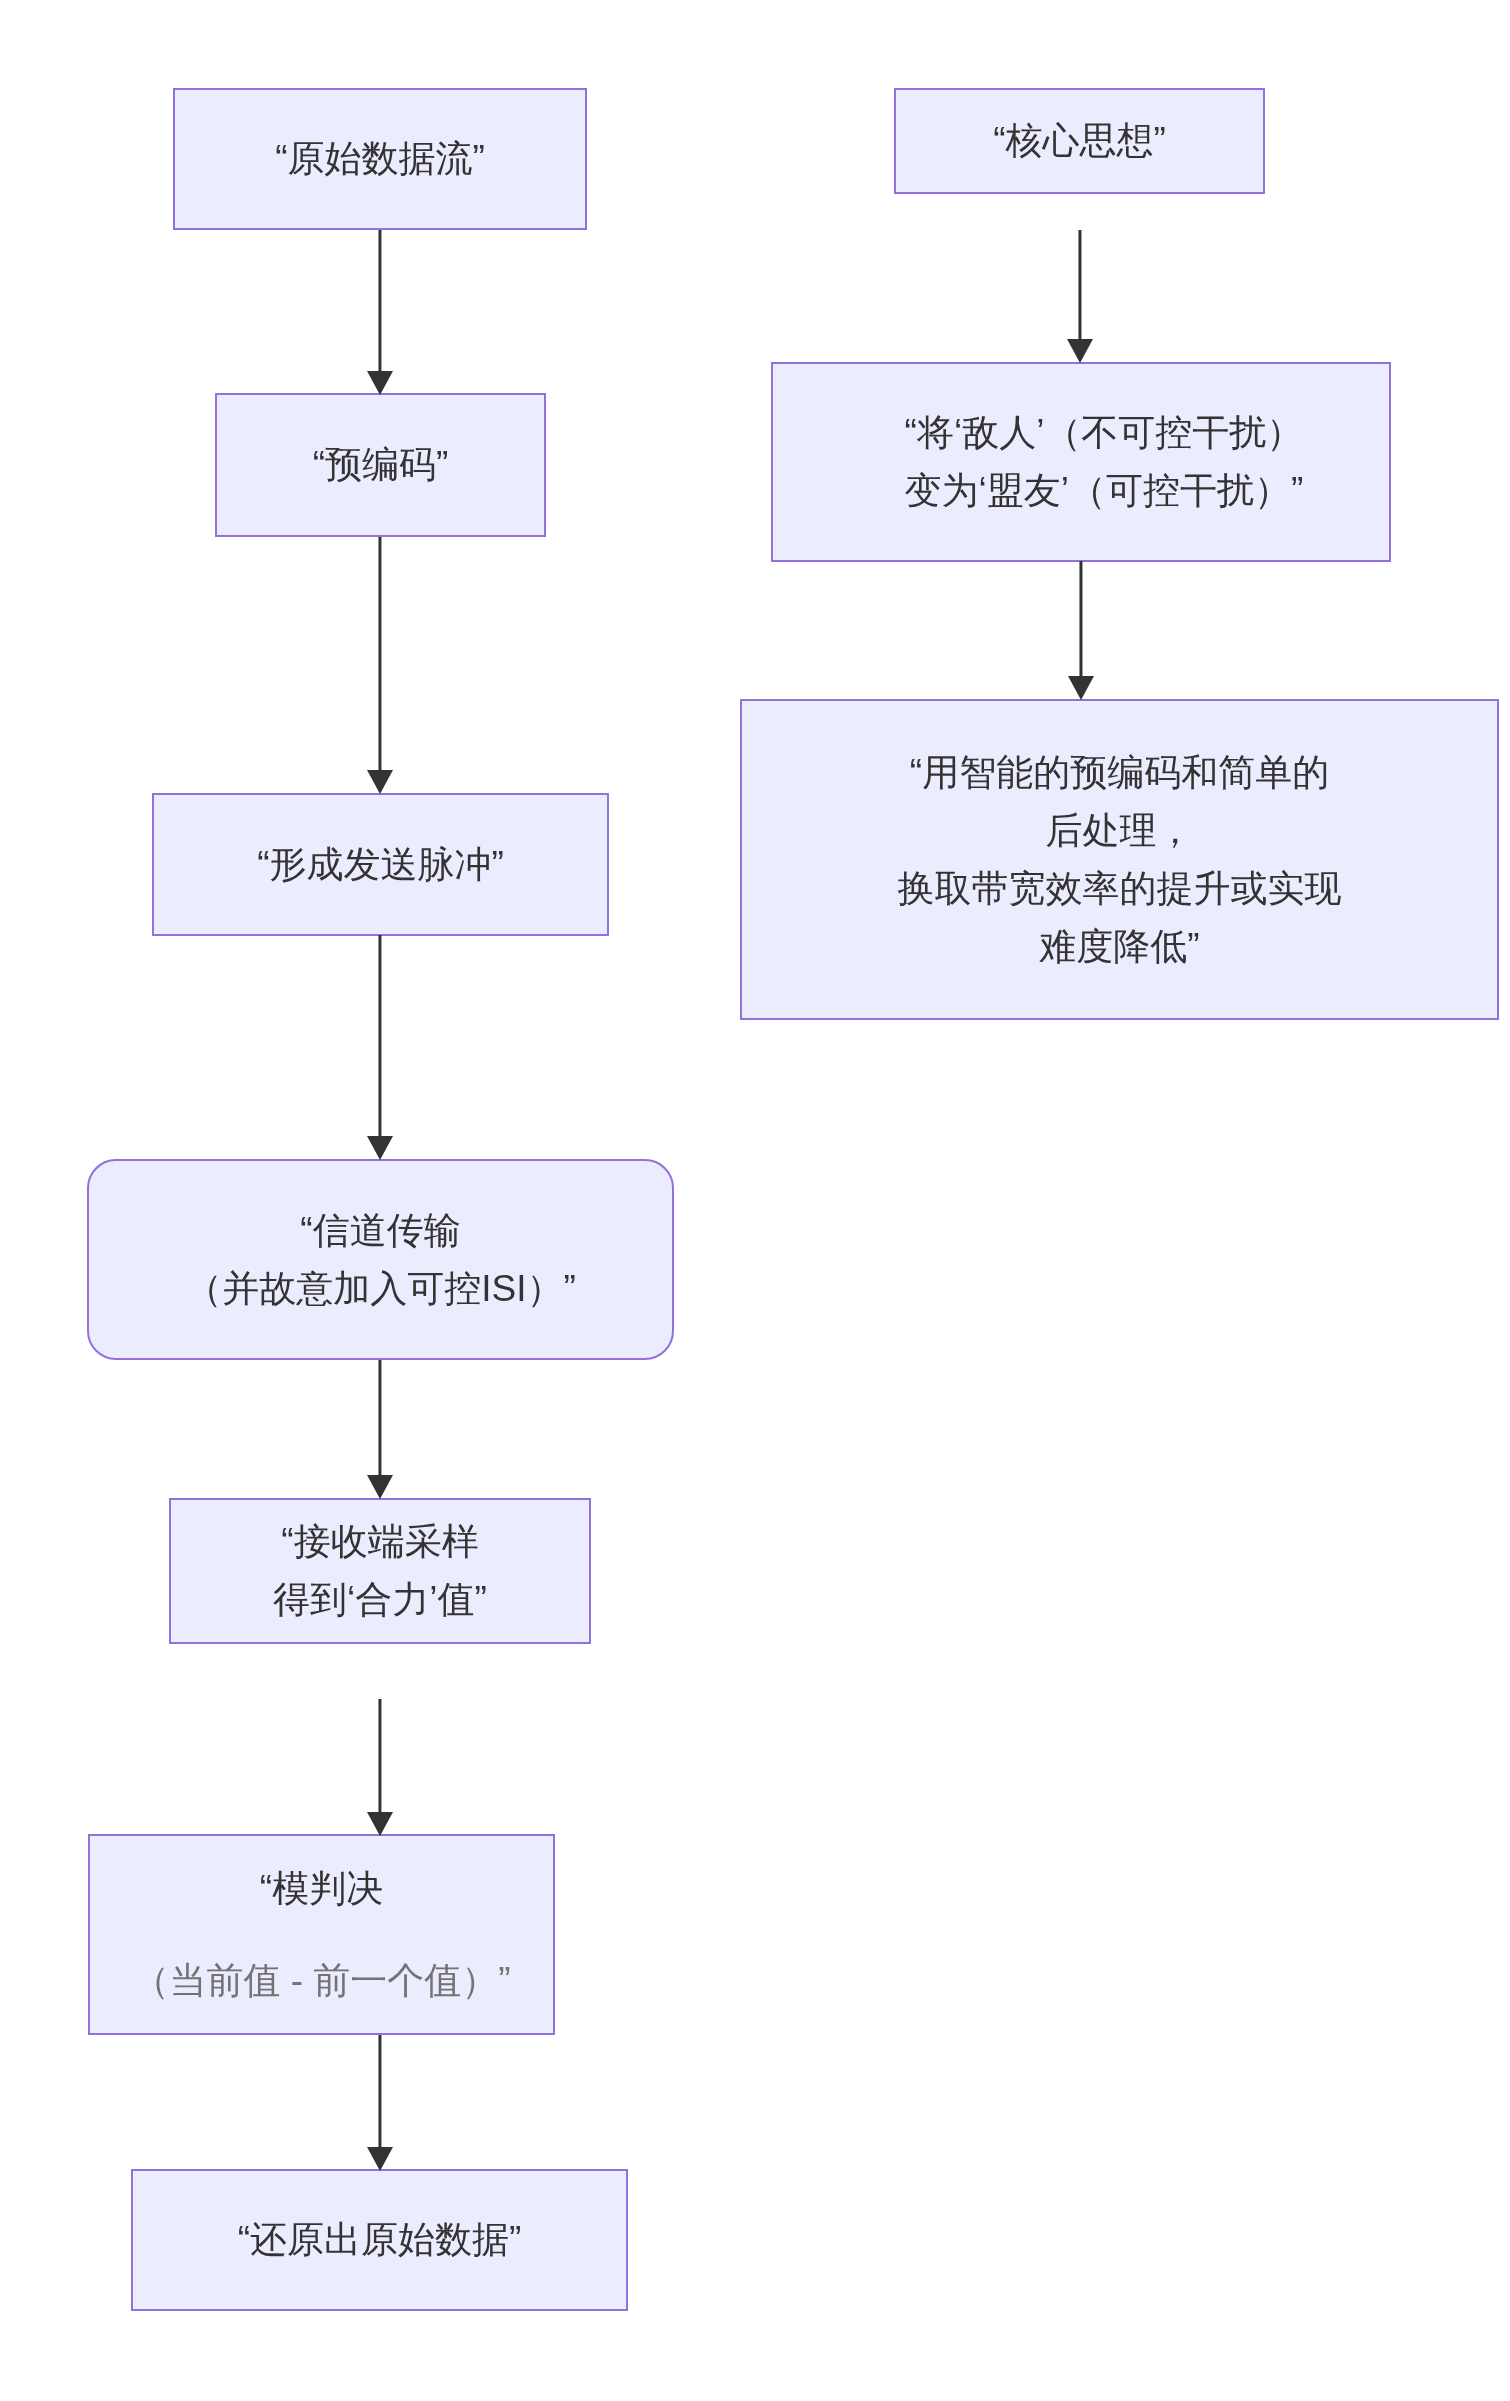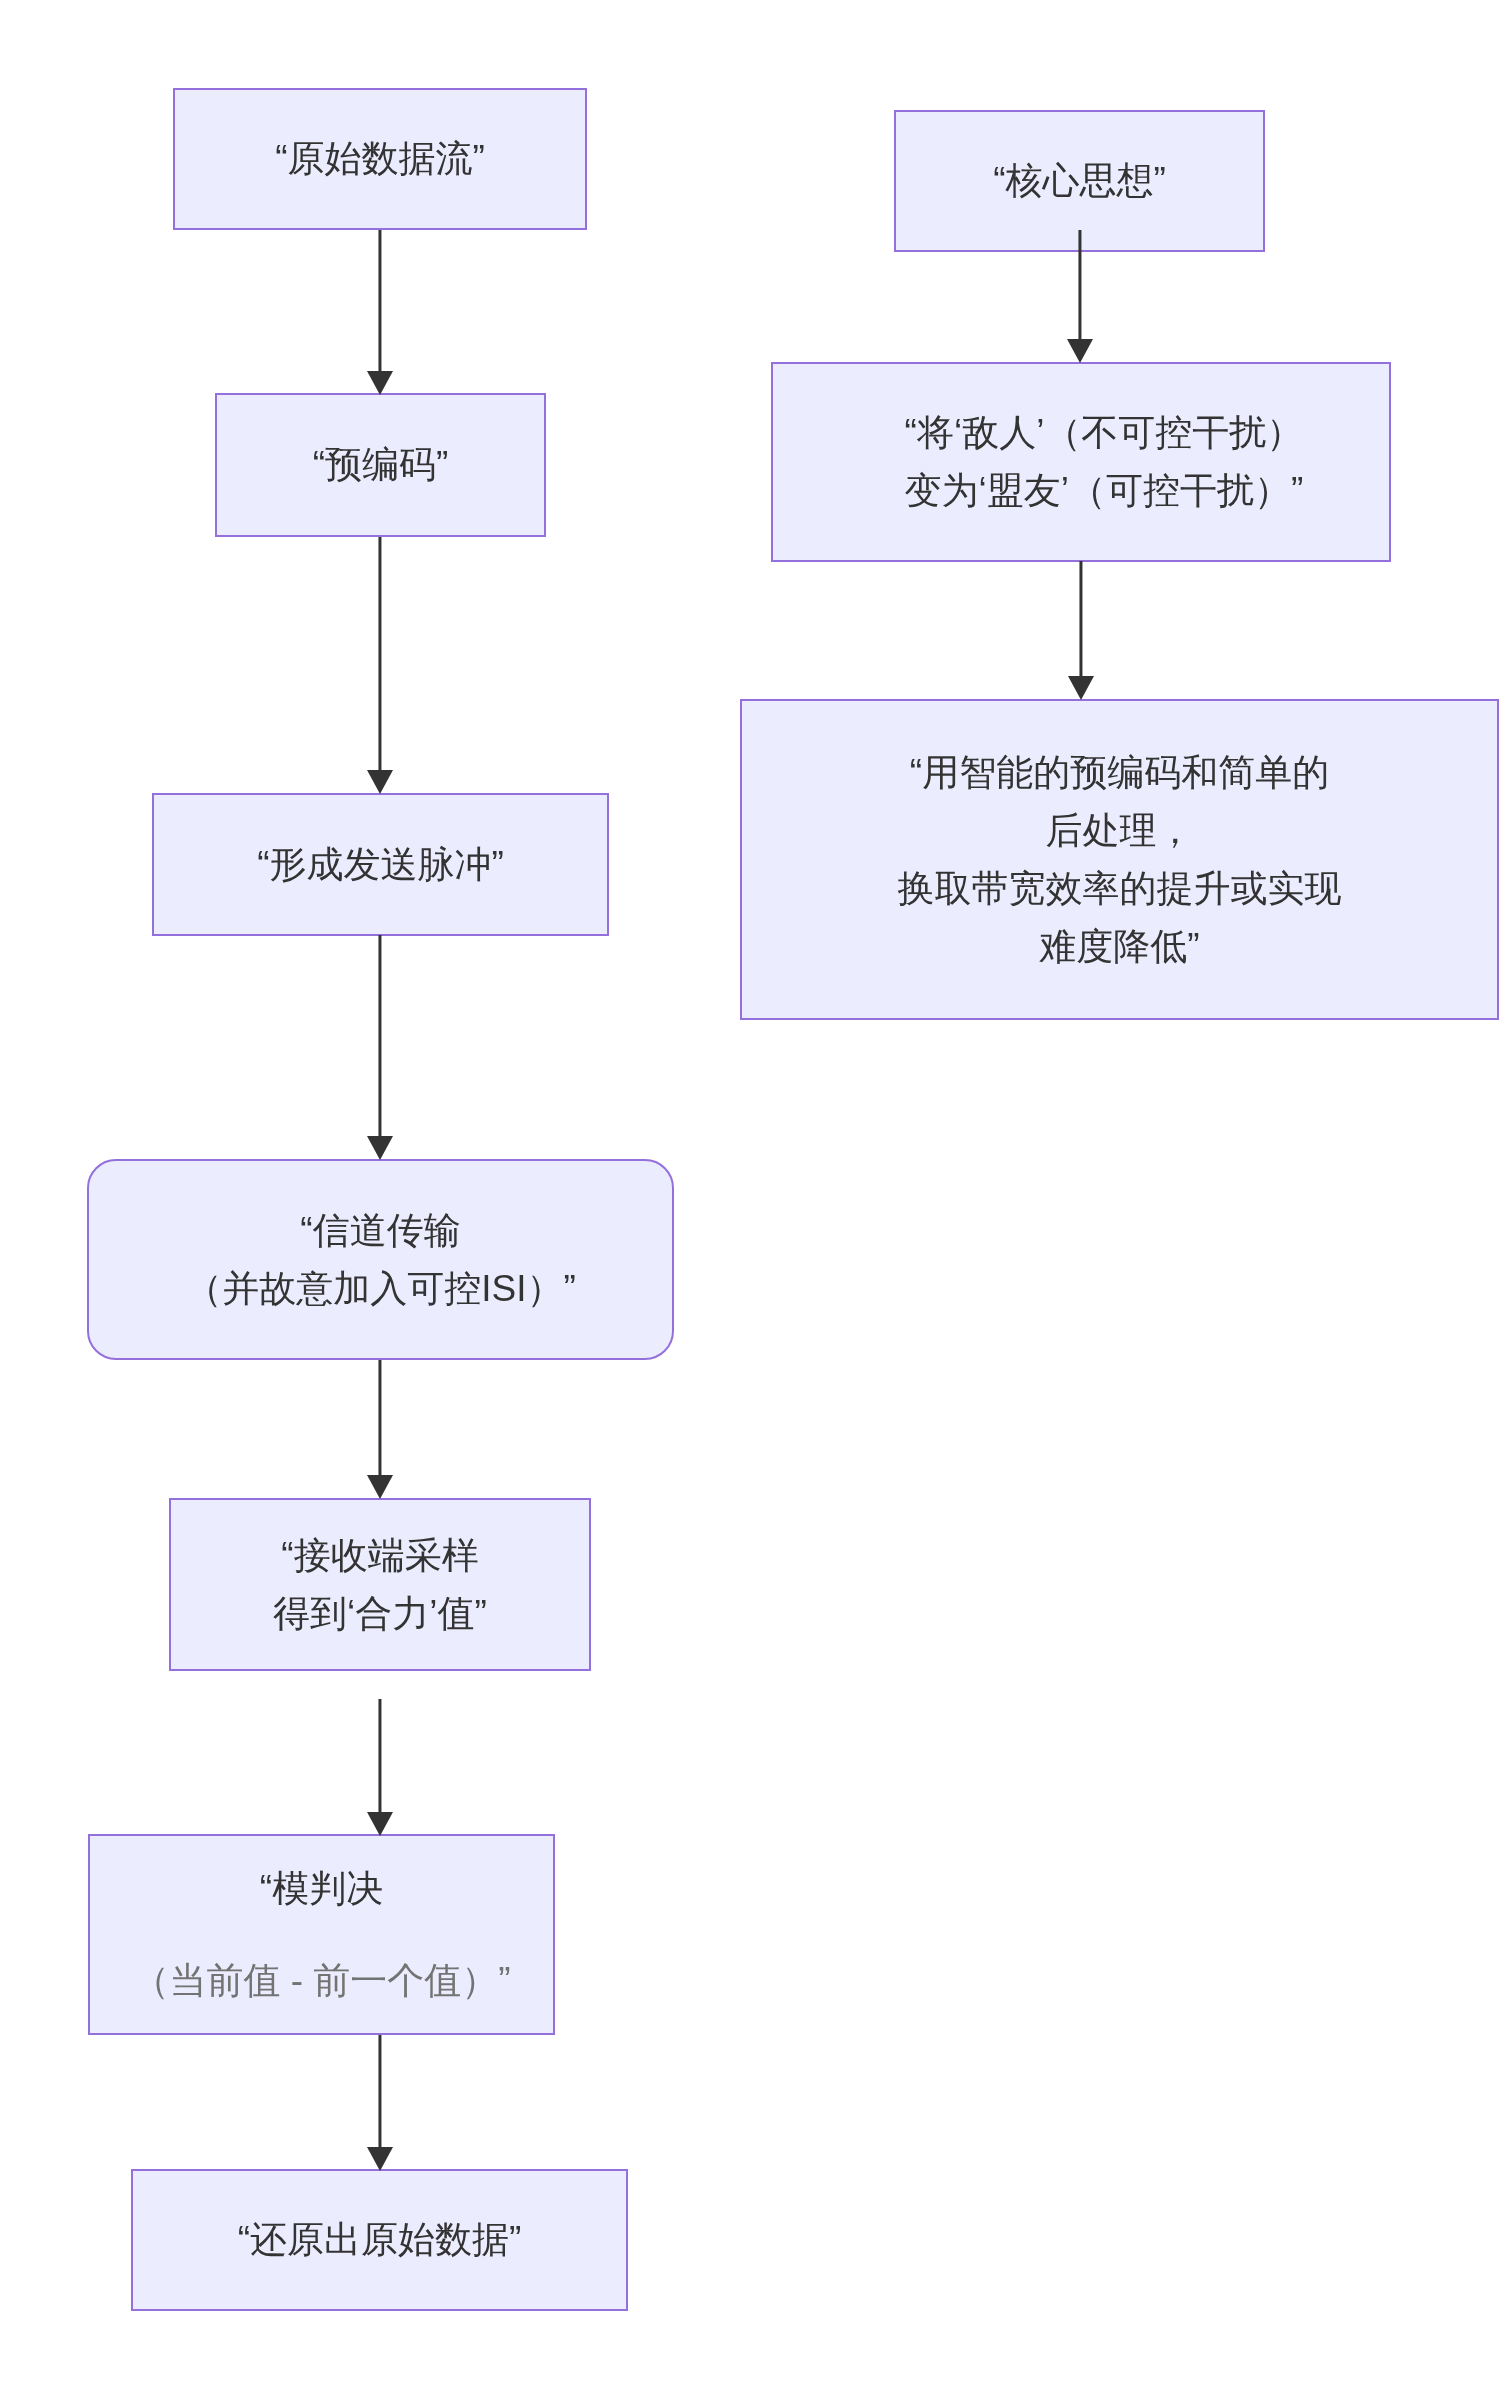--- a/index.html
+++ b/index.html
@@ -65,32 +65,32 @@
     <div class="node" style="left: 215px; top: 393px; width: 331px; height: 144px; background: rgb(236, 236, 255); border-color: rgb(147, 112, 219);">
       <div class="line" style="color: rgb(51, 51, 51);">“预编码”</div>
     </div>
     <div class="node" style="left: 152px; top: 793px; width: 457px; height: 143px; background: rgb(236, 236, 255); border-color: rgb(147, 112, 219);">
       <div class="line" style="color: rgb(51, 51, 51);">“形成发送脉冲”</div>
     </div>
     <div class="node" style="left: 87px; top: 1159px; width: 587px; height: 201px; background: rgb(236, 236, 255); border-color: rgb(147, 112, 219); border-radius: 29px;">
       <div class="line" style="color: rgb(51, 51, 51);">“信道传输</div>
       <div class="line" style="color: rgb(51, 51, 51);">（并故意加入可控ISI）”</div>
     </div>
-    <div class="node" style="left: 169px; top: 1498px; width: 422px; height: 173px; background: rgb(236, 236, 255); border-color: rgb(147, 112, 219);">
+    <div class="node" style="left: 169px; top: 1498px; width: 422px; height: 146px; background: rgb(236, 236, 255); border-color: rgb(147, 112, 219);">
       <div class="line" style="color: rgb(51, 51, 51);">“接收端采样</div>
       <div class="line" style="color: rgb(51, 51, 51);">得到‘合力’值”</div>
     </div>
     <div class="node" style="left: 88px; top: 1834px; width: 467px; height: 201px; background: rgb(236, 236, 255); border-color: rgb(147, 112, 219);">
       <div class="line" style="color: rgb(51, 51, 51);">“模判决</div>
       <div class="line" style="color: #737373; margin-top: 34px;">（当前值 - 前一个值）”</div>
     </div>
     <div class="node" style="left: 131px; top: 2169px; width: 497px; height: 142px; background: rgb(236, 236, 255); border-color: rgb(147, 112, 219);">
       <div class="line" style="color: rgb(51, 51, 51);">“还原出原始数据”</div>
     </div>
-    <div class="node" style="left: 894px; top: 88px; width: 371px; height: 142px; background: rgb(236, 236, 255); border-color: rgb(147, 112, 219); margin-top: 22px;">
+    <div class="node" style="left: 894px; top: 88px; width: 371px; height: 106px; background: rgb(236, 236, 255); border-color: rgb(147, 112, 219);">
       <div class="line" style="color: rgb(51, 51, 51);">“核心思想”</div>
     </div>
     <div class="node" style="left: 771px; top: 362px; width: 620px; height: 200px; background: rgb(236, 236, 255); border-color: rgb(147, 112, 219); padding-left: 46px;">
       <div class="line" style="color: rgb(51, 51, 51);">“将‘敌人’（不可控干扰）</div>
       <div class="line" style="color: rgb(51, 51, 51);">变为‘盟友’（可控干扰）”</div>
     </div>
     <div class="node" style="left: 740px; top: 699px; width: 759px; height: 321px; background: rgb(236, 236, 255); border-color: rgb(147, 112, 219);">
       <div class="line" style="color: rgb(51, 51, 51);">“用智能的预编码和简单的</div>
       <div class="line" style="color: rgb(51, 51, 51);">后处理，</div>
       <div class="line" style="color: rgb(51, 51, 51); font-family: Liberation Serif, serif;">换取带宽效率的提升或实现</div>

